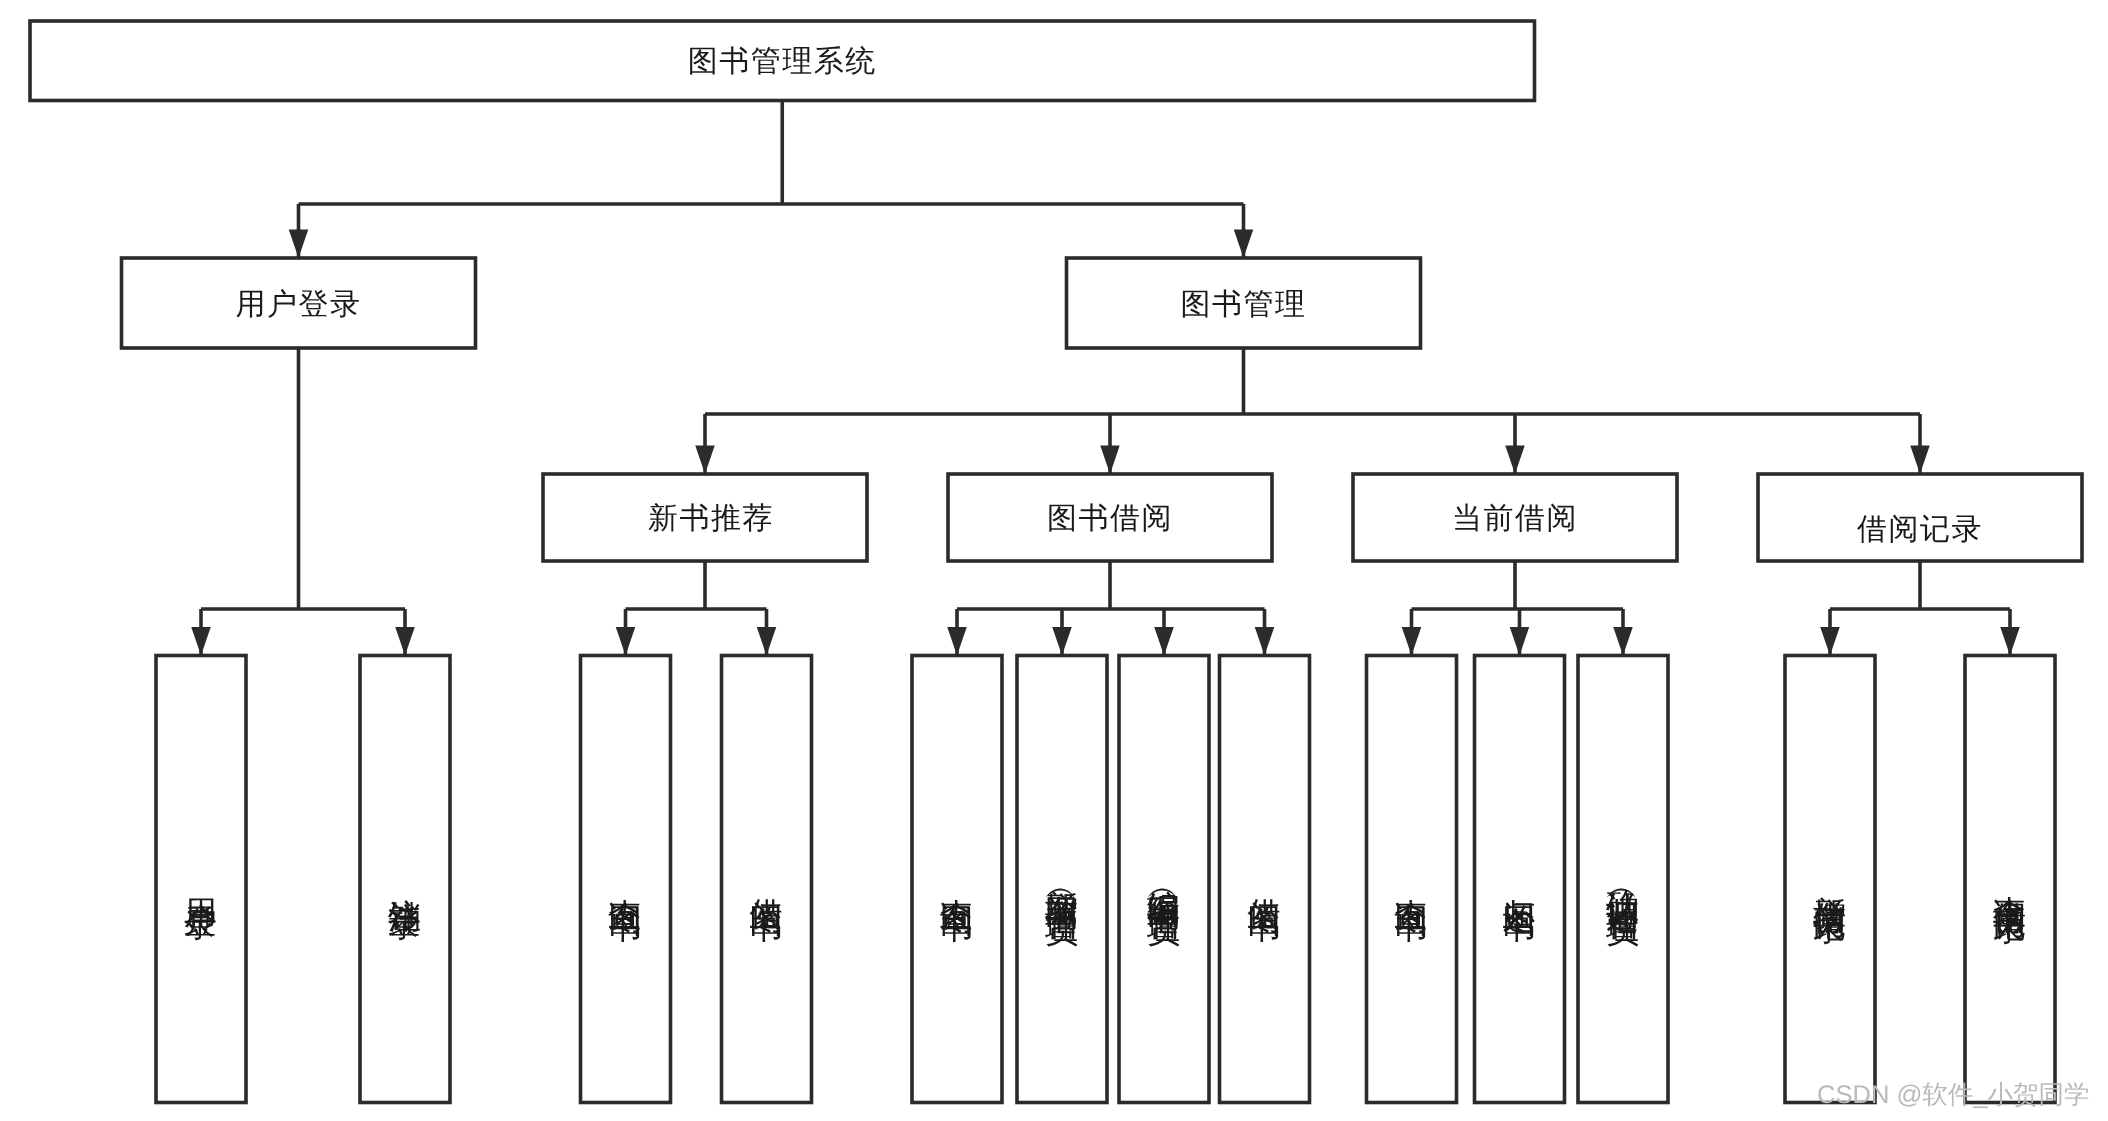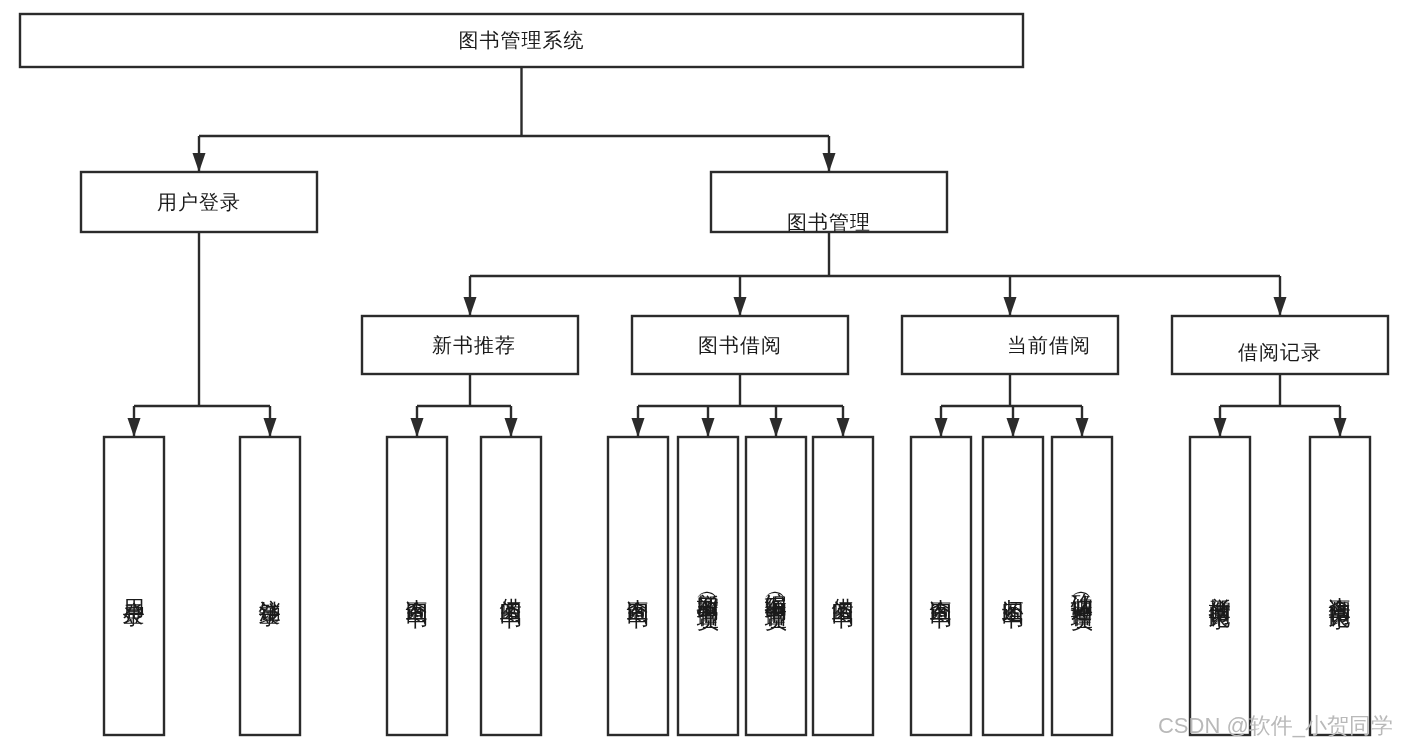--- a/index.html
+++ b/index.html
@@ -40,21 +40,21 @@
   }
   .arrow-head {
     fill: #2b2b2b;
     stroke: none;
   }
   .watermark {
     position: absolute;
     right: 12px;
     bottom: 6px;
     font-family: "Liberation Sans", "DejaVu Sans", sans-serif;
-    font-size: 22px;
+    font-size: 17px;
     color: #b9b9b9;
     white-space: nowrap;
     user-select: none;
   }
   .vlabel-wrap {
     position: absolute;
     display: flex;
     align-items: center;
     justify-content: center;
     pointer-events: none;
@@ -168,30 +168,30 @@
       </g>
     </svg>
 
   <div id="label-layer">
       <div class="hlabel-wrap" style="left: 20px; top: 14px; width: 1003px; height: 53px;">
         <span class="hlabel-text">图书管理系统</span>
       </div>
       <div class="hlabel-wrap" style="left: 81px; top: 172px; width: 236px; height: 60px;">
         <span class="hlabel-text">用户登录</span>
       </div>
-      <div class="hlabel-wrap" style="left: 711px; top: 172px; width: 236px; height: 60px; margin-top: 20px;">
+      <div class="hlabel-wrap" style="left: 711px; top: 172px; width: 236px; height: 60px;">
         <span class="hlabel-text">图书管理</span>
       </div>
       <div class="hlabel-wrap" style="left: 366px; top: 316px; width: 216px; height: 58px;">
         <span class="hlabel-text">新书推荐</span>
       </div>
       <div class="hlabel-wrap" style="left: 632px; top: 316px; width: 216px; height: 58px;">
         <span class="hlabel-text">图书借阅</span>
       </div>
-      <div class="hlabel-wrap" style="left: 902px; top: 316px; width: 216px; height: 58px; padding-left: 39px;">
+      <div class="hlabel-wrap" style="left: 902px; top: 316px; width: 216px; height: 58px;">
         <span class="hlabel-text">当前借阅</span>
       </div>
       <div class="hlabel-wrap" style="left: 1172px; top: 316px; width: 216px; height: 72px;">
         <span class="hlabel-text">借阅记录</span>
       </div>
       <div class="vlabel-wrap" style="left: 104px; top: 437px; width: 60px; height: 298px;">
         <span class="vlabel-text">用户登录</span>
       </div>
       <div class="vlabel-wrap" style="left: 240px; top: 437px; width: 60px; height: 298px;">
         <span class="vlabel-text">注销登录</span>

